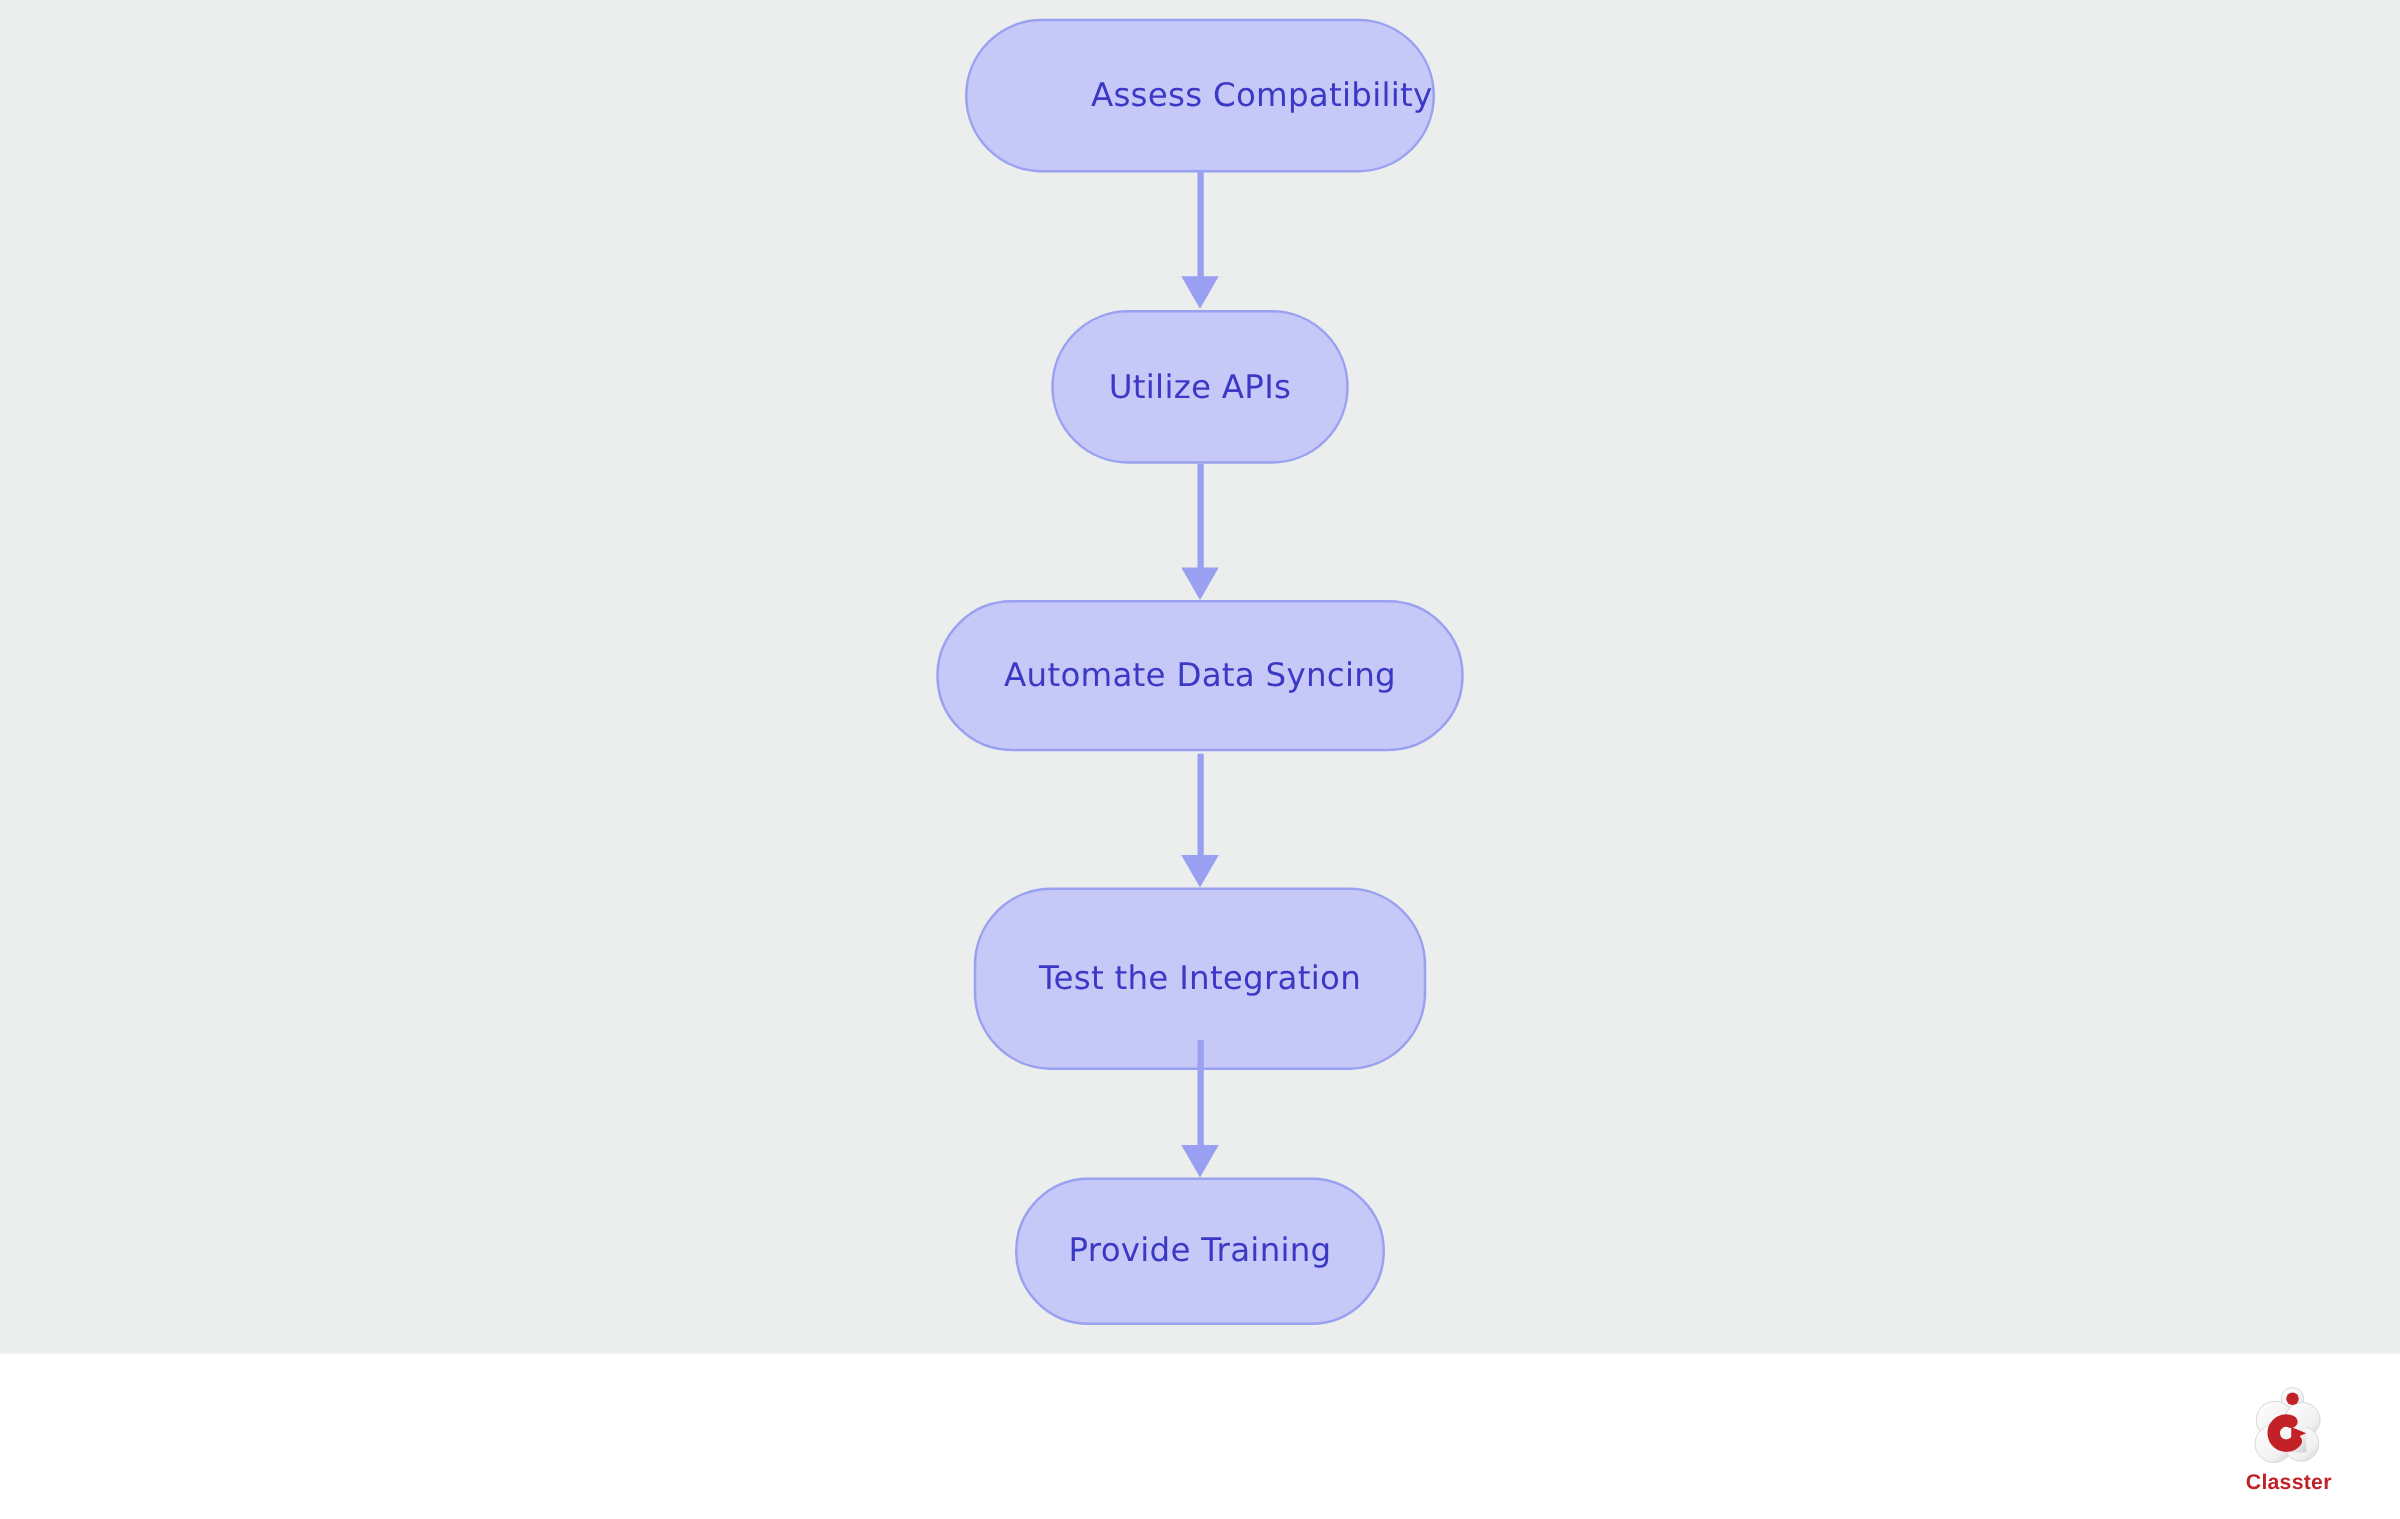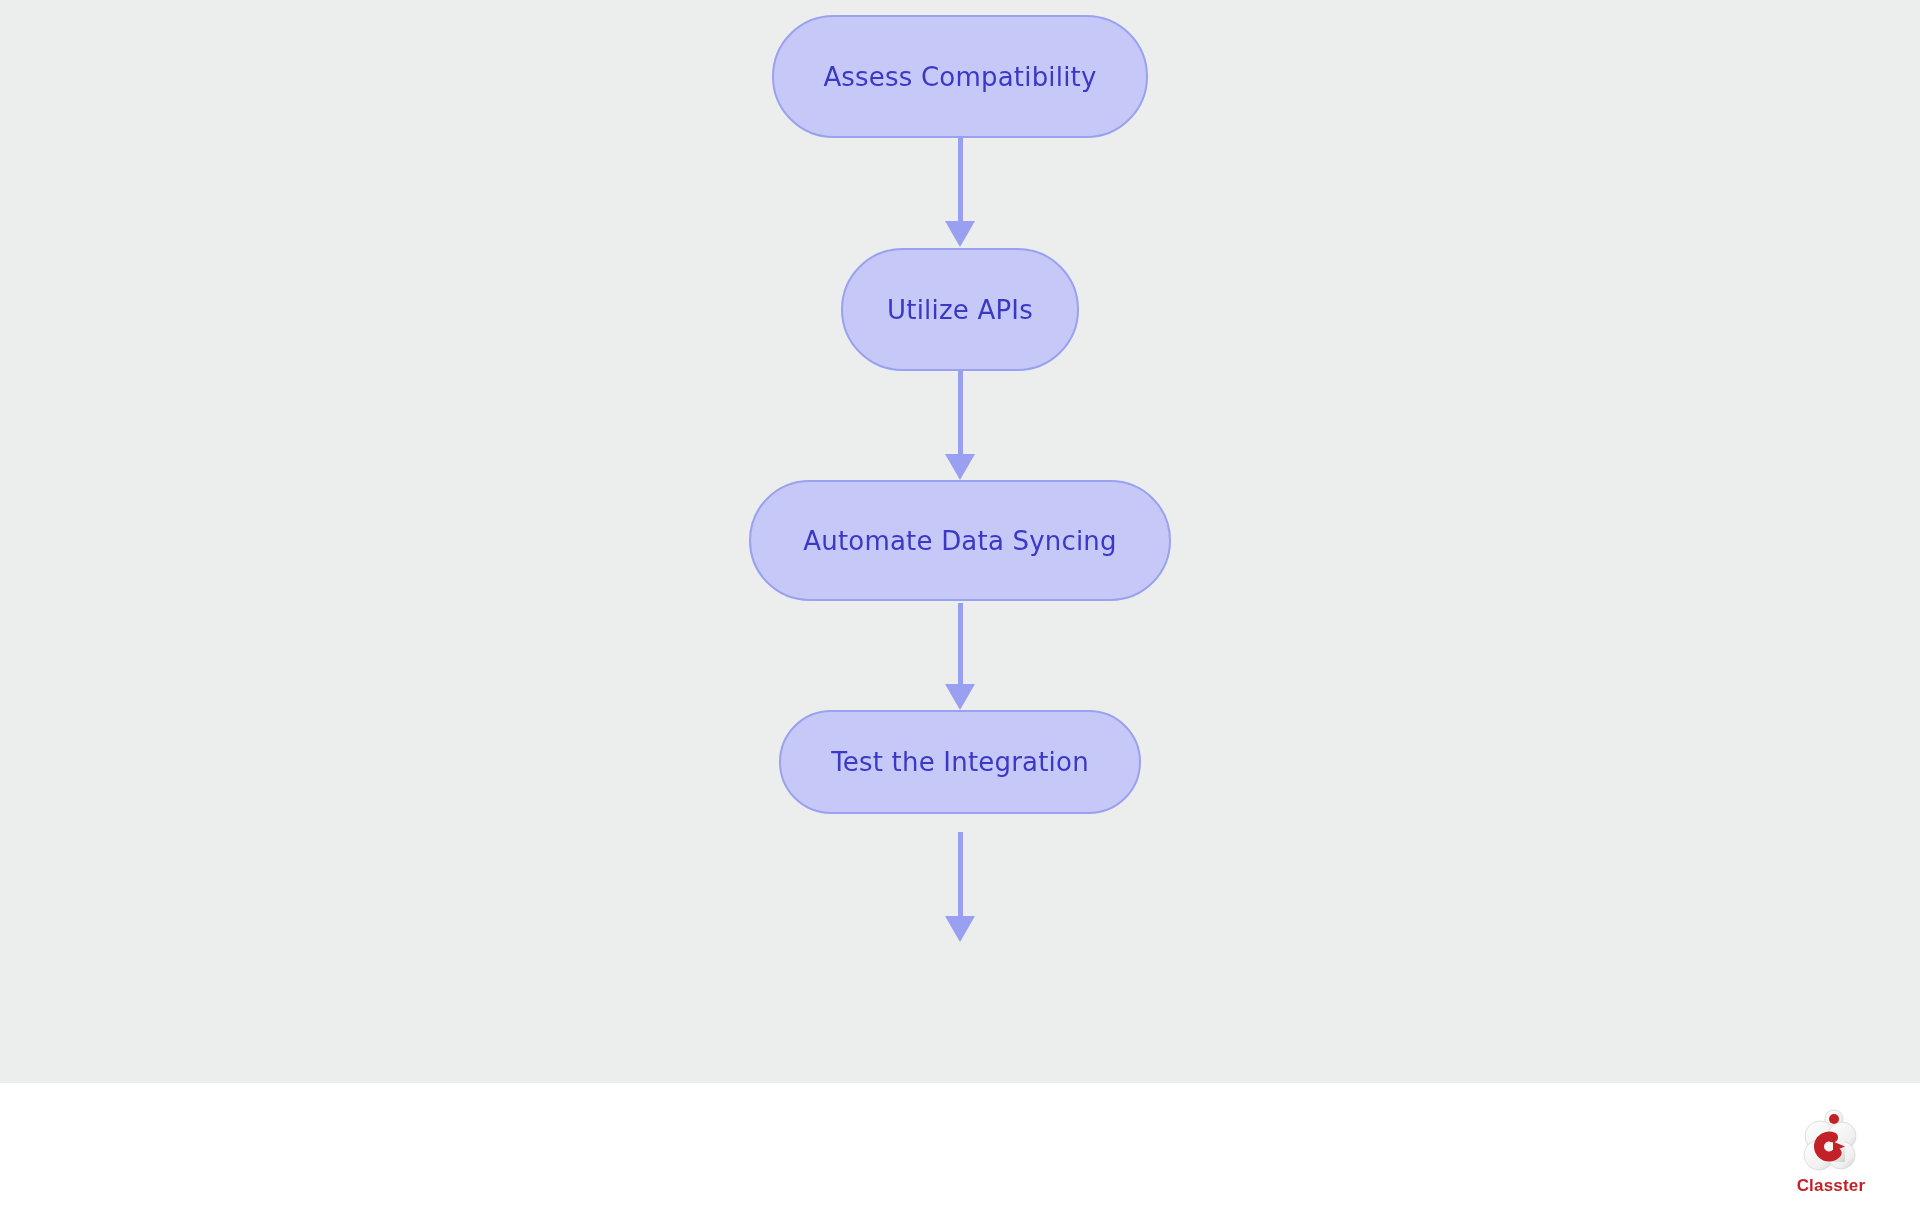--- a/index.html
+++ b/index.html
@@ -70,21 +70,21 @@
     letter-spacing:0.2px;
   }
 </style>
 </head>
 <body>
 
 <div class="canvas">
 
   <div class="diagram-area">
 
-    <div class="node" style="left:772px;top:15px;width:376px;height:123px;">
+    <div class="node" style="left:772px;top:15px;width:376px;height:123px;justify-content:flex-end;">
       <span>Assess Compatibility</span>
     </div>
 
     <div class="arrow" style="top:137px;height:110px;">
       <div class="arrow-line"></div>
       <div class="arrow-head"></div>
     </div>
 
     <div class="node" style="left:841px;top:248px;width:238px;height:123px;align-items:center;">
       <span>Utilize APIs</span>
@@ -97,29 +97,32 @@
 
     <div class="node" style="left:749px;top:480px;width:422px;height:121px;">
       <span>Automate Data Syncing</span>
     </div>
 
     <div class="arrow" style="top:603px;height:107px;">
       <div class="arrow-line"></div>
       <div class="arrow-head"></div>
     </div>
 
-    <div class="node" style="left:779px;top:710px;width:362px;height:104px;">
+    <div class="node" style="left:779px;top:710px;width:362px;height:146px;">
       <span>Test the Integration</span>
     </div>
 
     <div class="arrow" style="top:832px;height:110px;">
       <div class="arrow-line"></div>
       <div class="arrow-head"></div>
     </div>
 
+    <div class="node" style="left:812px;top:942px;width:296px;height:118px;">
+      <span>Provide Training</span>
+    </div>
 
   </div>
 
   <div class="brand">
     <svg width="56" height="64" viewBox="0 0 56 64">
       <defs>
         <linearGradient id="badgeGrad" x1="0" y1="0" x2="1" y2="1">
           <stop offset="0" stop-color="#FFFFFF"></stop>
           <stop offset="0.7" stop-color="#F0F0F0"></stop>
           <stop offset="1" stop-color="#CFCFCF"></stop>

